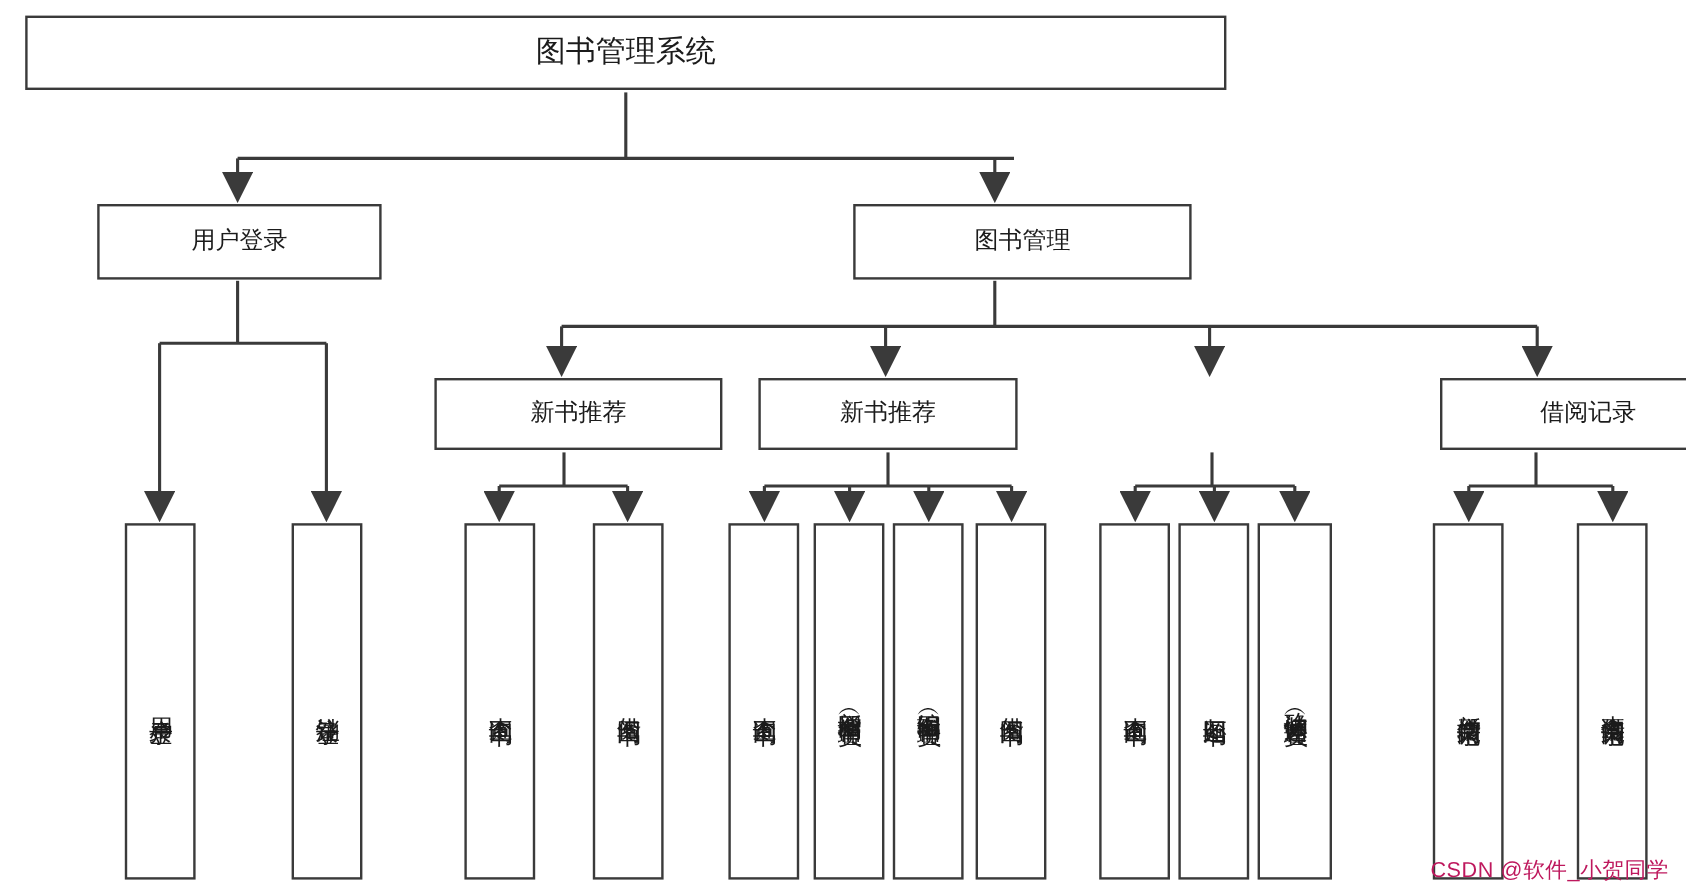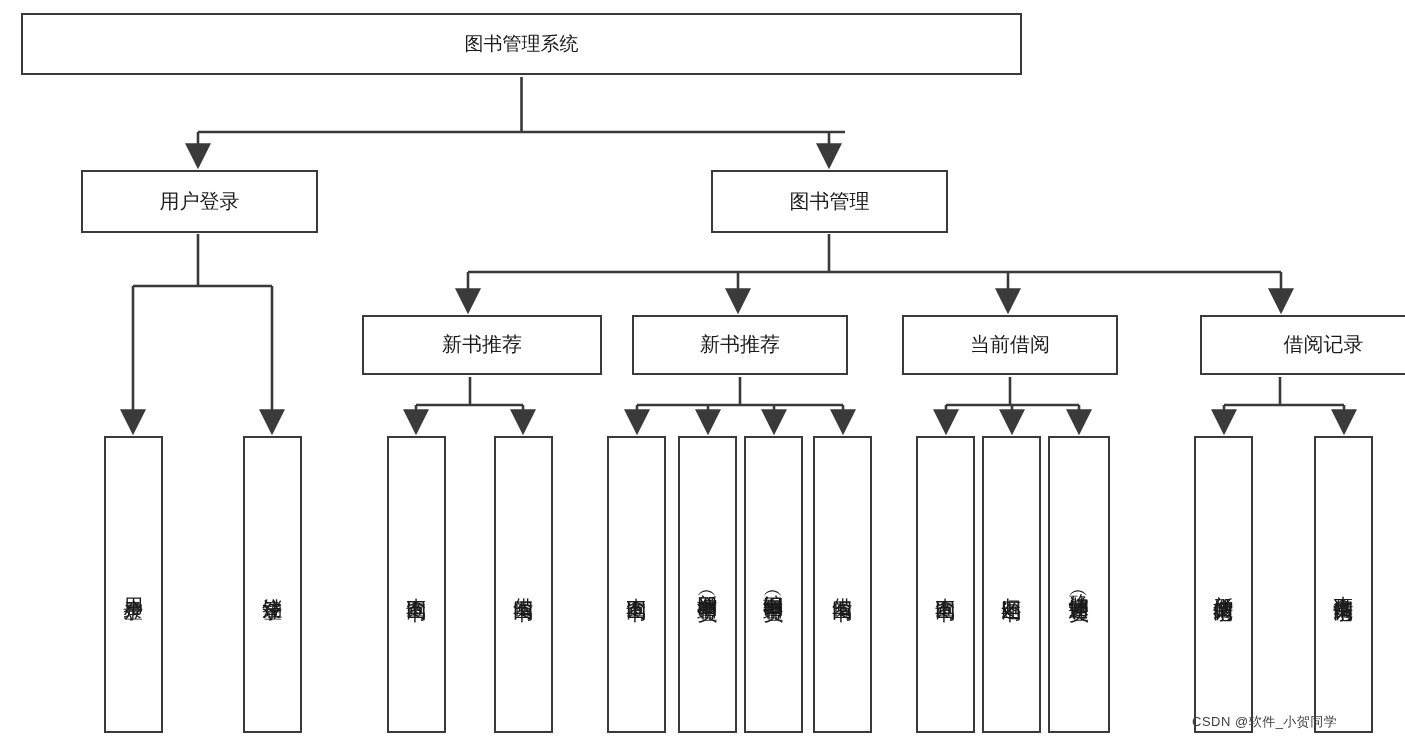--- a/index.html
+++ b/index.html
@@ -31,41 +31,41 @@
     box-sizing: border-box;
     background: #ffffff;
     border: 2px solid #3a3a3a;
     display: flex;
     align-items: center;
     justify-content: center;
     color: #1b1b1b;
     line-height: 1.18;
     text-align: center;
   }
-  .node.root       { font-size: 19px; }
+  .node.root       { font-size: 25px; }
   .node.level2     { font-size: 20px; }
   .node.level3     { font-size: 20px; }
   .node.leaf       { font-size: 20px; }
   .node .label {
     display: block;
     white-space: pre-line;
   }
   
   .node.leaf .label {
     writing-mode: vertical-rl;
     text-orientation: upright;
     letter-spacing: 1.5px;
     line-height: 1.02;
     white-space: normal;
     max-height: 100%;
   }
   .watermark {
     position: absolute;
-    font-size: 13px;
-    color: #404040;
+    font-size: 18px;
+    color: #be185d;
     letter-spacing: 0.5px;
     white-space: nowrap;
     user-select: none;
   }
 </style>
 </head>
 <body>
 
 <div id="diagram-root">
 
@@ -123,32 +123,29 @@
     </g>
   </svg>
 
   <div class="node root" style="left:21px; top:13px; width:1001px; height:62px;">
     <span class="label">图书管理系统</span>
   </div>
 
   <div class="node level2" style="left:81px; top:170px; width:237px; height:63px;">
     <span class="label">用户登录</span>
   </div>
-  <div class="node level2" style="left:711px; top:170px; width:237px; height:63px;">
+  <div class="node level2" style="left:711px; top:170px; width:282px; height:63px;">
     <span class="label">图书管理</span>
   </div>
 
   <div class="node level3" style="left:362px; top:315px; width:240px; height:60px;">
     <span class="label">新书推荐</span>
   </div>
   <div class="node level3" style="left:632px; top:315px; width:216px; height:60px;">
     <span class="label">新书推荐</span>
-  </div>
-  <div class="node level3" style="left:902px; top:315px; width:216px; height:60px;">
-    <span class="label">当前借阅</span>
   </div>
   <div class="node level3" style="left:1172px; top:315px; width:247px; height:60px;margin-left:28px;">
     <span class="label">借阅记录</span>
   </div>
 
   <div class="node leaf" style="left:104px; top:436px; width:59px; height:297px;">
     <span class="label">用户登录</span>
   </div>
   <div class="node leaf" style="left:243px; top:436px; width:59px; height:297px;">
     <span class="label">注销登录</span>

